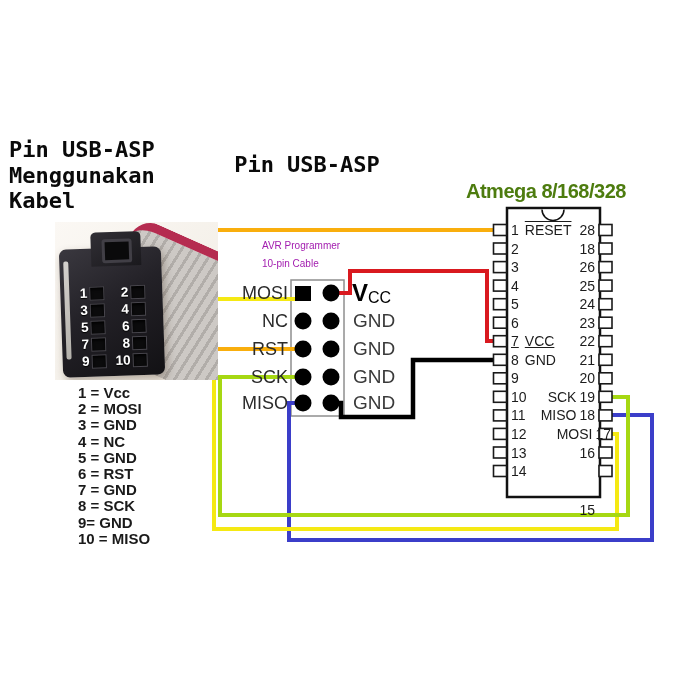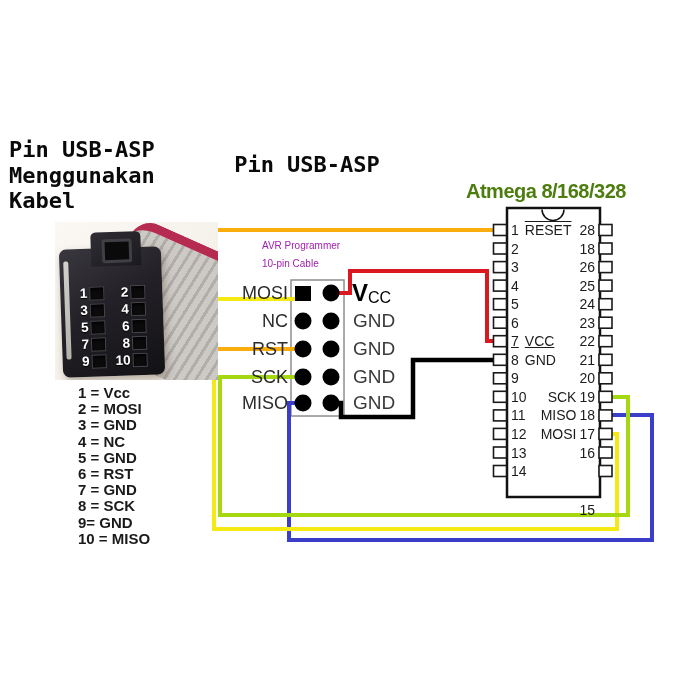--- a/index.html
+++ b/index.html
@@ -233,17 +233,17 @@
   <div class="chip-row-r" style="top:240px;"><span class="pname"></span><span>18</span></div>
   <div class="chip-row-r" style="top:258px;"><span class="pname"></span><span>26</span></div>
   <div class="chip-row-r" style="top:277px;"><span class="pname"></span><span>25</span></div>
   <div class="chip-row-r" style="top:295px;"><span class="pname"></span><span>24</span></div>
   <div class="chip-row-r" style="top:314px;"><span class="pname"></span><span>23</span></div>
   <div class="chip-row-r" style="top:332px;"><span class="pname"></span><span>22</span></div>
   <div class="chip-row-r" style="top:351px;"><span class="pname"></span><span>21</span></div>
   <div class="chip-row-r" style="top:369px;"><span class="pname"></span><span>20</span></div>
   <div class="chip-row-r" style="top:388px;"><span class="pname">SCK</span><span>19</span></div>
   <div class="chip-row-r" style="top:406px;"><span class="pname">MISO</span><span>18</span></div>
-  <div class="chip-row-r" style="top:425px;"><span class="pname">MOSI</span><span>17</span></div>
+  <div class="chip-row-r" style="top:425px;padding-left:16px;"><span class="pname">MOSI</span><span>17</span></div>
   <div class="chip-row-r" style="top:444px;"><span class="pname"></span><span>16</span></div>
   <div class="chip-row-r" style="top:462px;margin-top:39px;"><span class="pname"></span><span>15</span></div>
 
 </div>
 
 </body></html>

